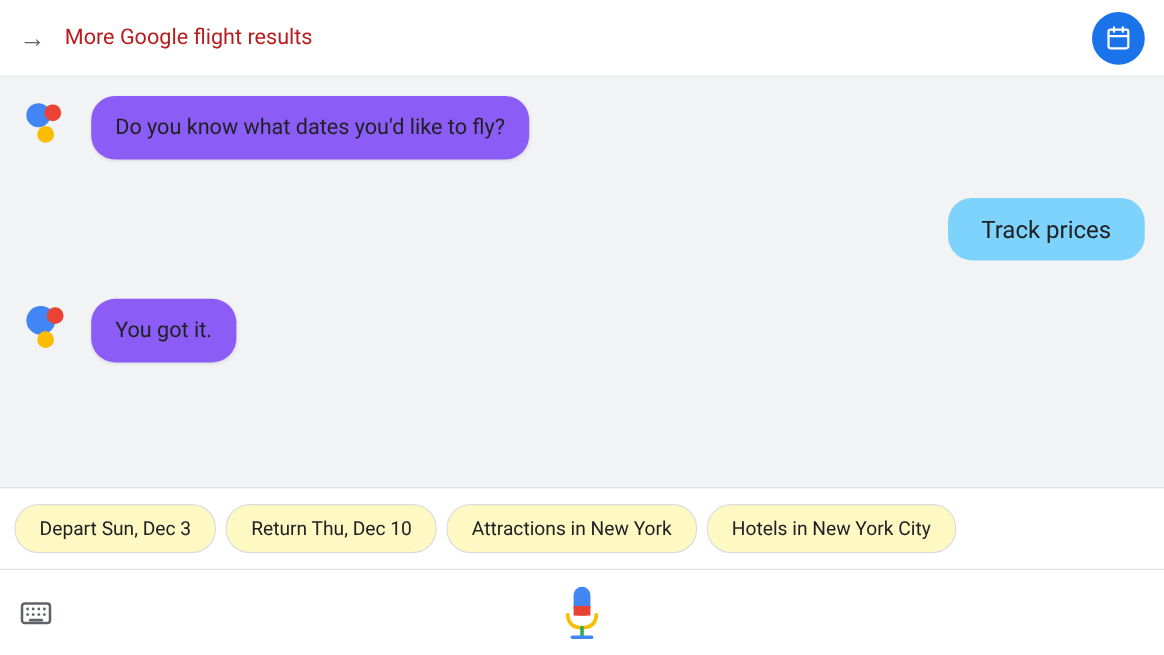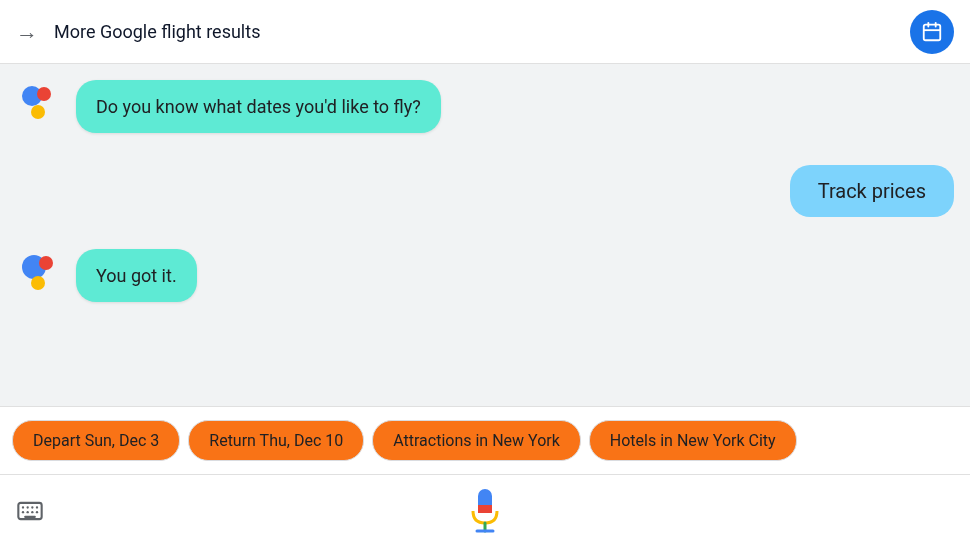--- a/index.html
+++ b/index.html
@@ -32,21 +32,21 @@
       gap: 16px;
     }
 
     .arrow-icon {
       font-size: 22px;
       color: #5f6368;
     }
 
     .top-bar-title {
       font-size: 18px;
-      color: #0f172a;
+      color: #b91c1c;
       font-weight: 400;
     }
 
     .top-bar-right {
       width: 44px;
       height: 44px;
       background: #1a73e8;
       border-radius: 50%;
       display: flex;
       align-items: center;
@@ -84,21 +84,21 @@
       position: relative;
     }
 
     .assistant-logo svg {
       width: 48px;
       height: 48px;
     }
 
     
     .chat-bubble {
-      background: #5eead4;
+      background: #8b5cf6;
       border-radius: 20px;
       padding: 16px 20px;
       font-size: 18px;
       color: #202124;
       max-width: 480px;
       box-shadow: 0 1px 3px rgba(0,0,0,0.1);
     }
 
     
     .track-prices-pill {
@@ -117,21 +117,21 @@
       align-items: center;
       padding: 12px 12px;
       gap: 8px;
       height: 68px;
       flex-shrink: 0;
       overflow: hidden;
       border-top: 1px solid #e0e0e0;
     }
 
     .suggestion-chip {
-      background: #f97316;
+      background: #fef9c3;
       border: 1.5px solid #dadce0;
       border-radius: 20px;
       padding: 10px 20px;
       font-size: 16px;
       color: #202124;
       white-space: nowrap;
       cursor: pointer;
       flex-shrink: 0;
     }
 

